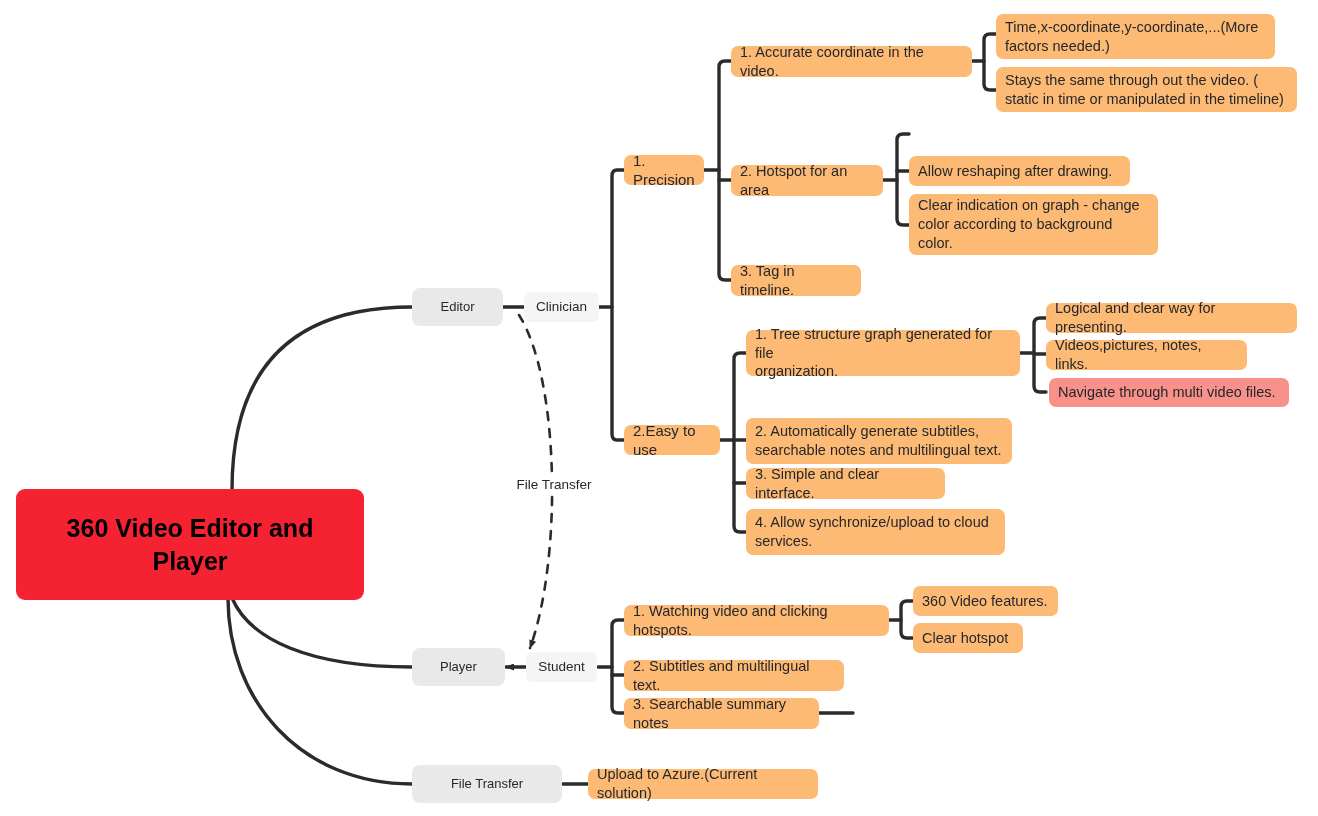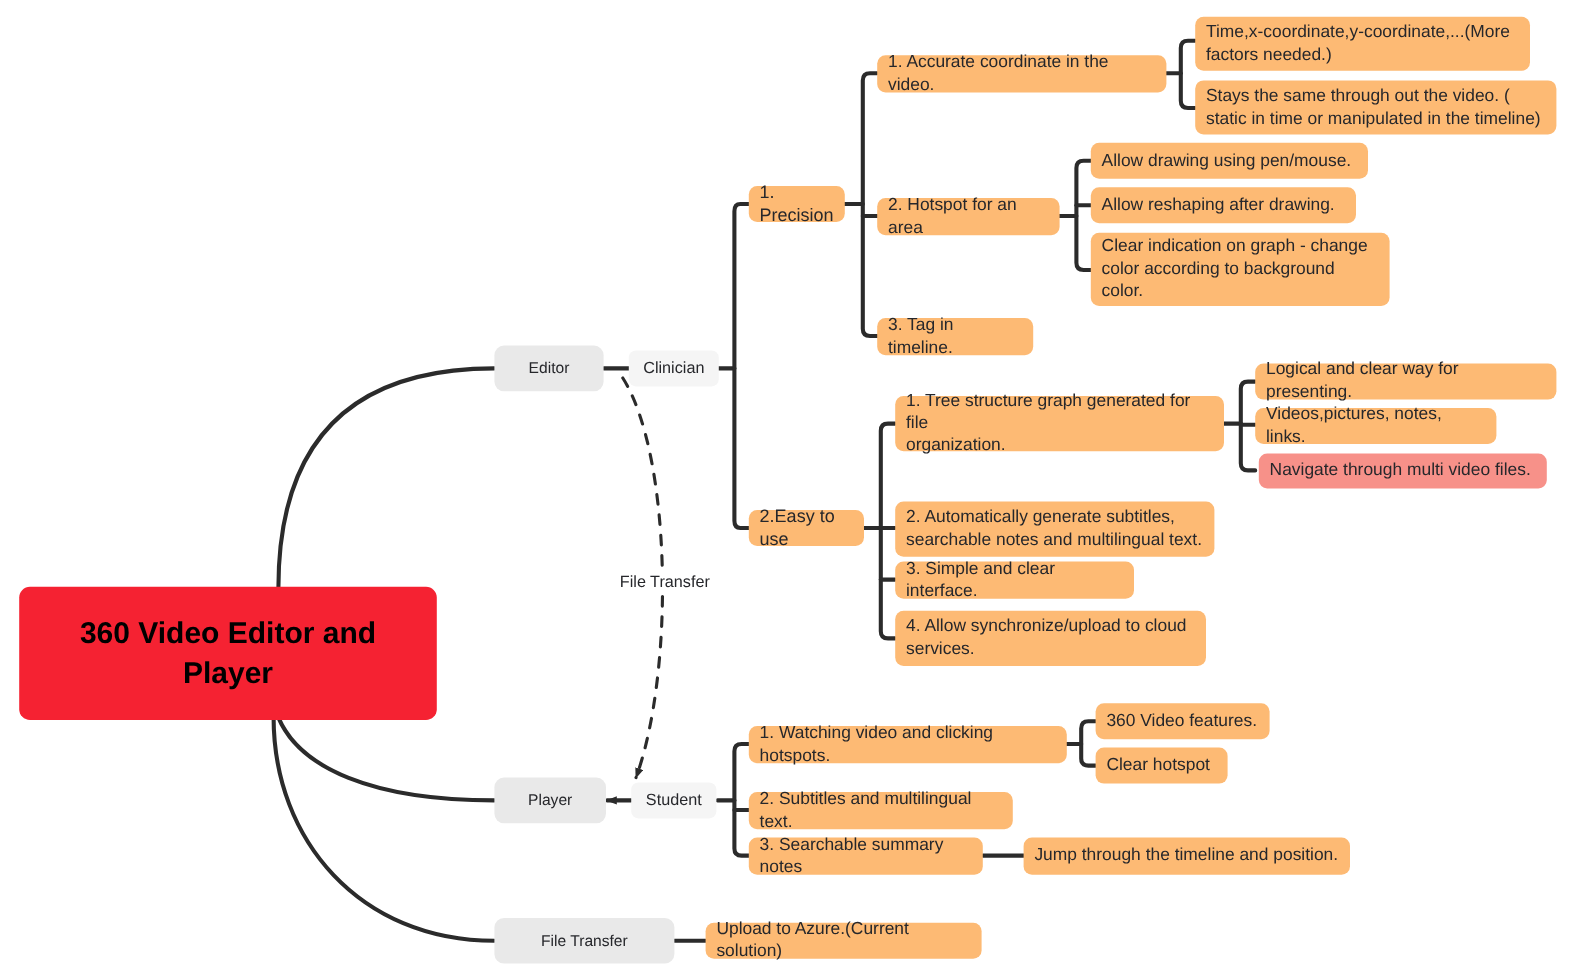--- a/index.html
+++ b/index.html
@@ -158,21 +158,20 @@
   <div class="node box" style="left:731px; top:46px; width:241px; height:31px;">1. Accurate coordinate in the video.</div>
 
   <div class="node box" style="left:996px; top:14px; width:279px; height:45px;">Time,x-coordinate,y-coordinate,...(More
 factors needed.)</div>
 
   <div class="node box" style="left:996px; top:67px; width:301px; height:45px;">Stays the same through out the video. (
 static in time or manipulated in the timeline)</div>
 
   <div class="node box" style="left:731px; top:165px; width:152px; height:31px;">2. Hotspot for an area</div>
 
-  <div class="node box" style="left:909px; top:119px; width:231px; height:30px;">Allow drawing using pen/mouse.</div>
 
   <div class="node box" style="left:909px; top:156px; width:221px; height:30px;">Allow reshaping after drawing.</div>
 
   <div class="node box" style="left:909px; top:194px; width:249px; height:61px;">Clear indication on graph - change
 color according to background
 color.</div>
 
   <div class="node box" style="left:731px; top:265px; width:130px; height:31px;">3. Tag in timeline.</div>
 
   <div class="node box lvl2" style="left:624px; top:425px; width:96px; height:30px;">2.Easy to use</div>
@@ -201,21 +200,20 @@
   <div class="node box" style="left:624px; top:605px; width:265px; height:31px;">1. Watching video and clicking hotspots.</div>
 
   <div class="node box" style="left:913px; top:586px; width:145px; height:30px;">360 Video features.</div>
 
   <div class="node box" style="left:913px; top:623px; width:110px; height:30px;">Clear hotspot</div>
 
   <div class="node box" style="left:624px; top:660px; width:220px; height:31px;">2. Subtitles and multilingual text.</div>
 
   <div class="node box" style="left:624px; top:698px; width:195px; height:31px;">3. Searchable summary notes</div>
 
-  <div class="node box" style="left:853px; top:698px; width:272px; height:31px;">Jump through the timeline and position.</div>
 
   <div class="node main" style="left:412px; top:765px; width:150px; height:38px;">File Transfer</div>
 
   <div class="node box" style="left:588px; top:769px; width:230px; height:30px;">Upload to Azure.(Current solution)</div>
 
   <div class="node freelabel" style="left:509px; top:474px; width:90px; height:21px;">File Transfer</div>
 
 </div>
 
 </body></html>

